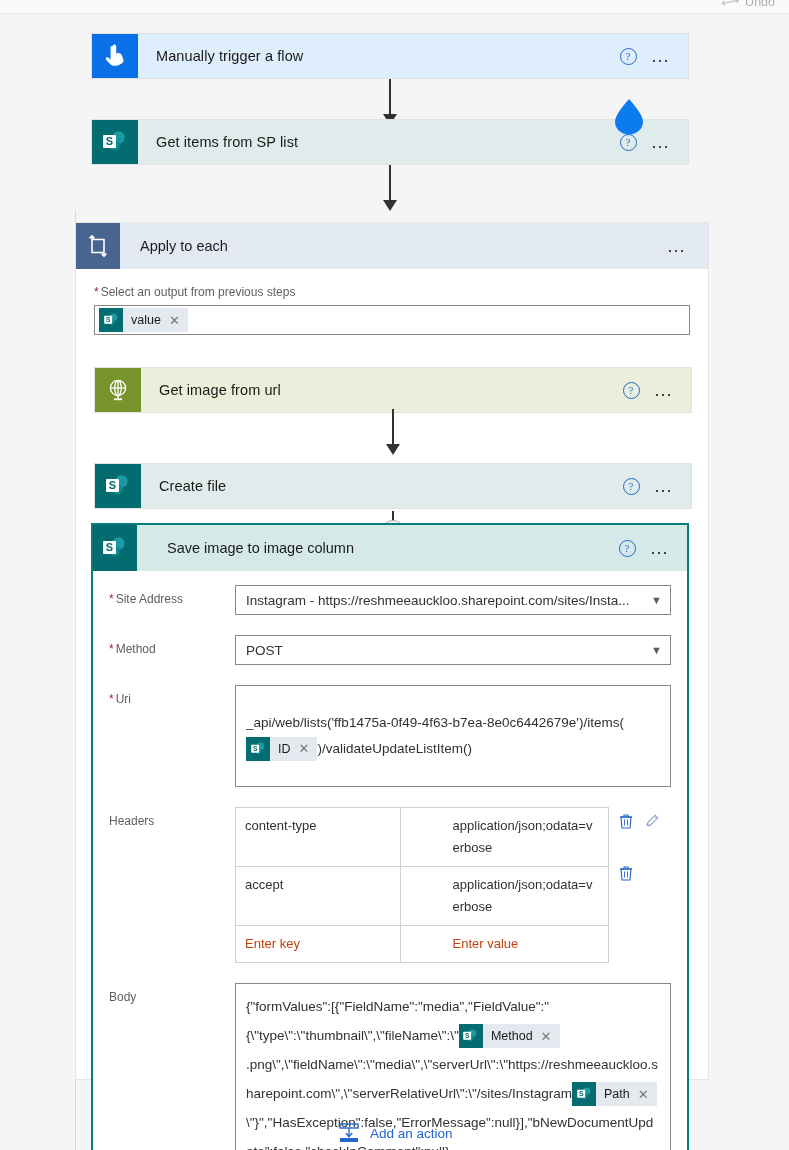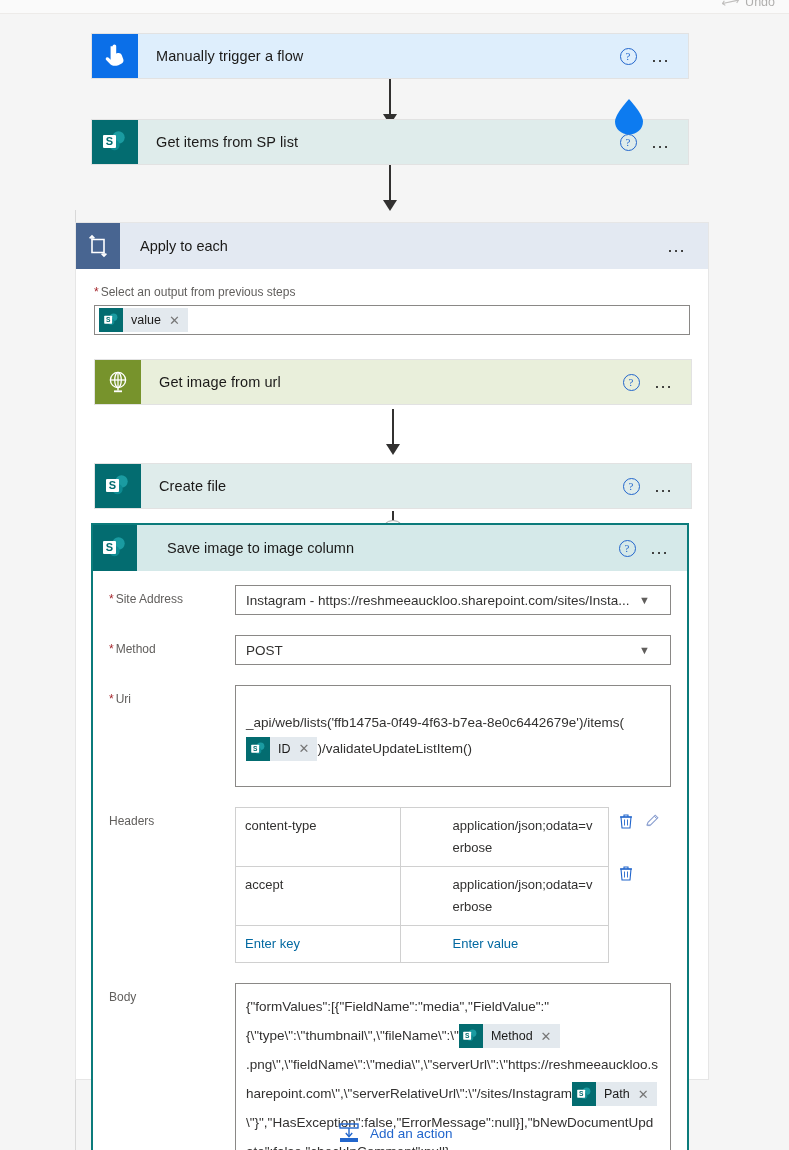--- a/index.html
+++ b/index.html
@@ -149,41 +149,41 @@
   .frow { display: flex; margin-bottom: 20px; }
   .flabel {
     width: 126px; min-width: 126px; font-size: 12px; color: #605e5c;
     padding-top: 7px;
   }
   .fctl { flex: 1; }
 
   .sel-box {
     border: 1px solid #8a8886; background: #fff;
     height: 30px; display: flex; align-items: center;
-    padding: 0 20px 0 10px; font-size: 13.5px; color: #323130;
+    padding: 0 8px 0 10px; font-size: 13.5px; color: #323130;
   }
   .sel-box .txt { flex: 1; overflow: hidden; white-space: nowrap; text-overflow: ellipsis; }
   .chev { color: #605e5c; font-size: 11px; }
 
   .uri-box {
     border: 1px solid #8a8886; background: #fff;
     padding: 24px 10px; font-size: 13.5px; color: #323130; line-height: 26px;
   }
 
   
   .htable { display: flex; }
   .hgrid { flex: 1; border: 1px solid #d0d0d0; border-bottom: none; }
   .hrow { display: flex; border-bottom: 1px solid #d0d0d0; gap: 43px; }
   .hcell {
     padding: 7px 9px; font-size: 13px; color: #323130;
     line-height: 22px; word-break: break-all;
   }
   .hcell.k { width: 50%; border-right: 1px solid #d0d0d0; }
   .hcell.v { width: 50%; }
-  .hcell.ph { color: #0369a1; }
+  .hcell.ph { color: #c2410c; }
   .hbtns { width: 62px; min-width: 62px; padding-left: 10px; }
   .hbtnrow { height: 52px; display: flex; align-items: flex-start; padding-top: 6px; gap: 12px; }
   .trash, .pencil { color: #2266cc; font-size: 15px; line-height: 15px; }
 
   
   .body-box {
     border: 1px solid #8a8886; background: #fff;
     padding: 8px 10px; font-size: 13.5px; color: #323130;
     line-height: 29px; word-break: break-word;
   }
@@ -292,21 +292,21 @@
               </svg>
             </span>
             <span class="chip-lbl">value</span>
             <span class="chip-x">✕</span>
           </span>
         </div>
 
         <div style="height:24px;"></div>
 
         <div style="position:relative; height:46px;">
-          <div class="card" style="left:0; top:0; width:598px; background:#e9efdb; position:absolute;">
+          <div class="card" style="left:0; top:8px; width:598px; background:#e9efdb; position:absolute;">
             <div class="ico" style="background:#77932c;">
               <svg width="26" height="26" viewBox="0 0 26 26">
                 <circle cx="13" cy="11" r="7.6" fill="none" stroke="#ffffff" stroke-width="1.4"></circle>
                 <ellipse cx="13" cy="11" rx="3.3" ry="7.6" fill="none" stroke="#ffffff" stroke-width="1.3"></ellipse>
                 <line x1="5.4" y1="11" x2="20.6" y2="11" stroke="#ffffff" stroke-width="1.3"></line>
                 <line x1="13" y1="3.4" x2="13" y2="18.6" stroke="#ffffff" stroke-width="1.3"></line>
                 <line x1="13" y1="18.6" x2="13" y2="21.6" stroke="#ffffff" stroke-width="1.4"></line>
                 <rect x="9" y="21.4" width="8" height="1.8" fill="#ffffff"></rect>
               </svg>
             </div>

